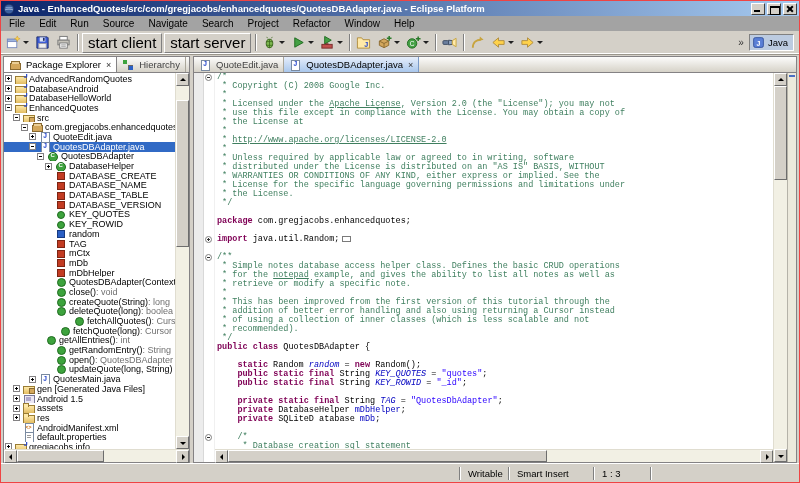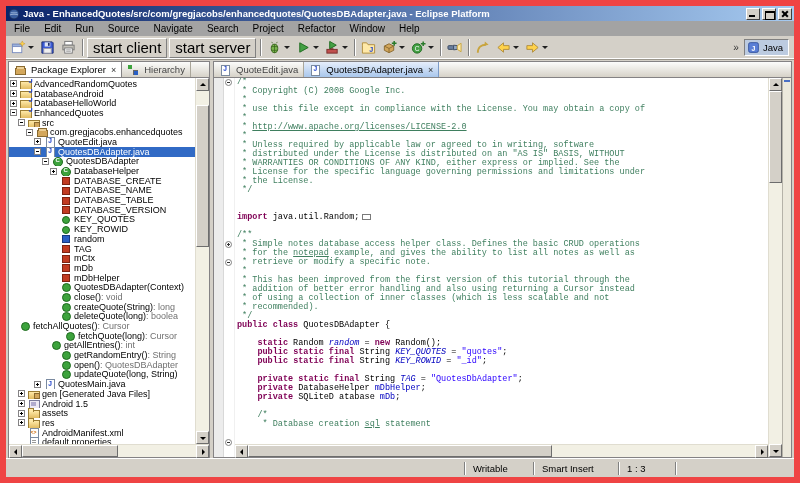--- a/index.html
+++ b/index.html
@@ -1,19 +1,19 @@
 <!DOCTYPE html>
 <html style="--comment: #3F7F5F; --keyword: #7F0055; --string: #2A00FF; --field: #0000C0; --selection: #316AC5; --titlebar-start: #0A246A; --titlebar-end: #A6CAF0;"><head>
 <meta charset="utf-8">
 <style>
   * { margin:0; padding:0; box-sizing:border-box; }
   html,body { width:800px; height:483px; overflow:hidden; }
   body { font-family:"Liberation Sans", sans-serif; background:#d4d0c8; position:relative; }
 
-  .window { position:absolute; inset:0; border:6px solid #ef4444; background:#d4d0c8; display:flex; flex-direction:column; }
+  .window { position:absolute; inset:0; border:1px solid #ef4444; background:#d4d0c8; display:flex; flex-direction:column; }
 
   
   .titlebar { height:15px; flex:none; background:linear-gradient(to right, var(--titlebar-start,#0a246a), var(--titlebar-end,#a6caf0)); color:#fff; display:flex; align-items:center; padding:0 2px; gap:3px; }
   .title-icon { width:12px; height:12px; flex:none; }
   .title-icon svg { width:12px; height:12px; display:block; }
   .title-text { flex:1; font-size:9.5px; font-weight:bold; white-space:nowrap; overflow:hidden; }
   .win-btns { display:flex; gap:2px; flex:none; }
   .win-btn { width:14px; height:12px; background:#d4d0c8; border:1px solid; border-color:#fff #404040 #404040 #fff; position:relative; }
   .btn-min::before { content:""; position:absolute; left:2px; bottom:2px; width:6px; height:2px; background:#000; }
   .btn-max::before { content:""; position:absolute; left:2px; top:2px; width:8px; height:6px; border:1px solid #000; border-top-width:2px; }
@@ -34,21 +34,21 @@
   .tb-drop { width:0; height:0; border-left:3px solid transparent; border-right:3px solid transparent; border-top:3px solid #202020; margin-left:2px; }
   .tb-sep { width:1px; height:17px; background:#808080; box-shadow:1px 0 0 #fff; margin:0 3px; flex:none; }
   .persp { margin-left:auto; display:flex; align-items:center; gap:3px; padding-right:3px; }
   .chevron { font-size:10px; color:#333; padding:0 2px; }
   .persp-btn { display:flex; align-items:center; gap:3px; font-size:9.5px; padding:1px 5px 1px 2px; background:#bccbe0; border:1px solid; border-color:#808080 #fff #fff #808080; }
   .persp-btn svg { width:13px; height:13px; display:block; }
 
   
   .main { flex:1; display:flex; min-height:0; padding:1px 2px 0 2px; }
   .view { background:#fff; border:1px solid #848284; display:flex; flex-direction:column; min-width:0; }
-  .explorer { width:202px; flex:none; }
+  .explorer { width:187px; flex:none; }
   .sash { width:3px; flex:none; }
   .editorview { flex:1; }
 
   .tabstrip { height:16px; flex:none; display:flex; align-items:stretch; background:linear-gradient(#fcfcfb,#d6d2c8); border-bottom:1px solid #848284; overflow:hidden; }
   .tabs-holder { display:flex; }
   .ctab { display:flex; align-items:center; gap:3px; padding:0 5px; font-size:9.5px; color:#444; border-right:1px solid #aaa69a; white-space:nowrap; }
   .explorer .ctab.active { background:#fff; color:#000; border-right-color:#848284; }
   .editorview .ctab.active { background:linear-gradient(#e6eefb,#a9c7ec); color:#000; border-right-color:#7a9ac8; }
   .tab-close { font-size:9px; color:#333; margin-left:2px; line-height:8px; }
 
@@ -123,21 +123,21 @@
   .sb-track { flex:1; position:relative; }
   .sb-thumb { position:absolute; background:#d4d0c8; border:1px solid; border-color:#fff #6d6d6d #6d6d6d #fff; }
   .v-thumb { left:0; width:13px; }
   .h-thumb { top:0; height:12px; }
 
   
   .statusbar { height:19px; flex:none; display:flex; align-items:center; background:#d4d0c8; border-top:1px solid #fff; font-size:9.5px; color:#000; }
   .status-cell { padding:0 8px; display:flex; align-items:center; height:100%; white-space:nowrap; overflow:hidden; }
   .status-sep { width:1px; height:13px; background:#808080; box-shadow:1px 0 0 #fff; flex:none; }
   .sc-msg { width:458px; flex:none; }
-  .sc-writable { width:68px; flex:none; }
+  .sc-writable { width:48px; flex:none; }
   .sc-insert { width:84px; flex:none; }
   .sc-pos { width:56px; flex:none; }
   .sc-rest { flex:1; }
 </style>
 </head>
 <body>
 
 <div class="window">
 
   <div class="titlebar">
@@ -457,21 +457,21 @@
               <span class="ti ti-mpub"></span>
               <span class="tlabel">createQuote(String)</span>
               <span class="tsfx"> : long</span>
             </div>
             <div class="trow" style="padding-left: 41px;">
               <span class="twisty none"></span>
               <span class="ti ti-mpub"></span>
               <span class="tlabel">deleteQuote(long)</span>
               <span class="tsfx"> : boolea</span>
             </div>
-            <div class="trow" style="">
+            <div class="trow" style="padding-left: 41px; margin-left: 18px;">
               <span class="twisty none"></span>
               <span class="ti ti-mpub"></span>
               <span class="tlabel">fetchAllQuotes()</span>
               <span class="tsfx"> : Cursor</span>
             </div>
             <div class="trow" style="padding-left: 45px;">
               <span class="twisty none"></span>
               <span class="ti ti-mpub"></span>
               <span class="tlabel">fetchQuote(long)</span>
               <span class="tsfx"> : Cursor</span>
@@ -625,31 +625,34 @@
             <div class="gut-row">
               <span class="fold minus"></span>
             </div>
             <div class="gut-row"></div>
           </div>
         <div class="code-col">
           <div class="code">
               <div class="cline"><span class="sg-comment">/*</span></div>
               <div class="cline"><span class="sg-comment"> * Copyright (C) 2008 Google Inc.</span></div>
               <div class="cline"><span class="sg-comment"> *</span></div>
+              <div class="cline"><span class="sg-comment"> * Licensed under the </span><span class="sg-comment-link">Apache License</span><span class="sg-comment">, Version 2.0 (the "License"); you may not</span></div>
               <div class="cline"><span class="sg-comment"> * use this file except in compliance with the License. You may obtain a copy of</span></div>
+              <div class="cline"><span class="sg-comment"> * the License at</span></div>
               <div class="cline"><span class="sg-comment"> *</span></div>
               <div class="cline"><span class="sg-comment"> * </span><span class="sg-comment-link">http://www.apache.org/licenses/LICENSE-2.0</span></div>
               <div class="cline"><span class="sg-comment"> *</span></div>
               <div class="cline"><span class="sg-comment"> * Unless required by applicable law or agreed to in writing, software</span></div>
               <div class="cline"><span class="sg-comment"> * distributed under the License is distributed on an "AS IS" BASIS, WITHOUT</span></div>
               <div class="cline"><span class="sg-comment"> * WARRANTIES OR CONDITIONS OF ANY KIND, either express or implied. See the</span></div>
               <div class="cline"><span class="sg-comment"> * License for the specific language governing permissions and limitations under</span></div>
               <div class="cline"><span class="sg-comment"> * the License.</span></div>
               <div class="cline"><span class="sg-comment"> */</span></div>
               <div class="cline"></div>
+              <div class="cline"><span class="sg-keyword">package</span><span class="sg-plain"> com.gregjacobs.enhancedquotes;</span></div>
               <div class="cline"></div>
               <div class="cline"><span class="sg-keyword">import</span><span class="sg-plain"> java.util.Random;</span><span class="fold-box"></span></div>
               <div class="cline"></div>
               <div class="cline"><span class="sg-comment">/**</span></div>
               <div class="cline"><span class="sg-comment"> * Simple notes database access helper class. Defines the basic CRUD operations</span></div>
               <div class="cline"><span class="sg-comment"> * for the </span><span class="sg-comment-link">notepad</span><span class="sg-comment"> example, and gives the ability to list all notes as well as</span></div>
               <div class="cline"><span class="sg-comment"> * retrieve or modify a specific note.</span></div>
               <div class="cline"><span class="sg-comment"> *</span></div>
               <div class="cline"><span class="sg-comment"> * This has been improved from the first version of this tutorial through the</span></div>
               <div class="cline"><span class="sg-comment"> * addition of better error handling and also using returning a Cursor instead</span></div>

